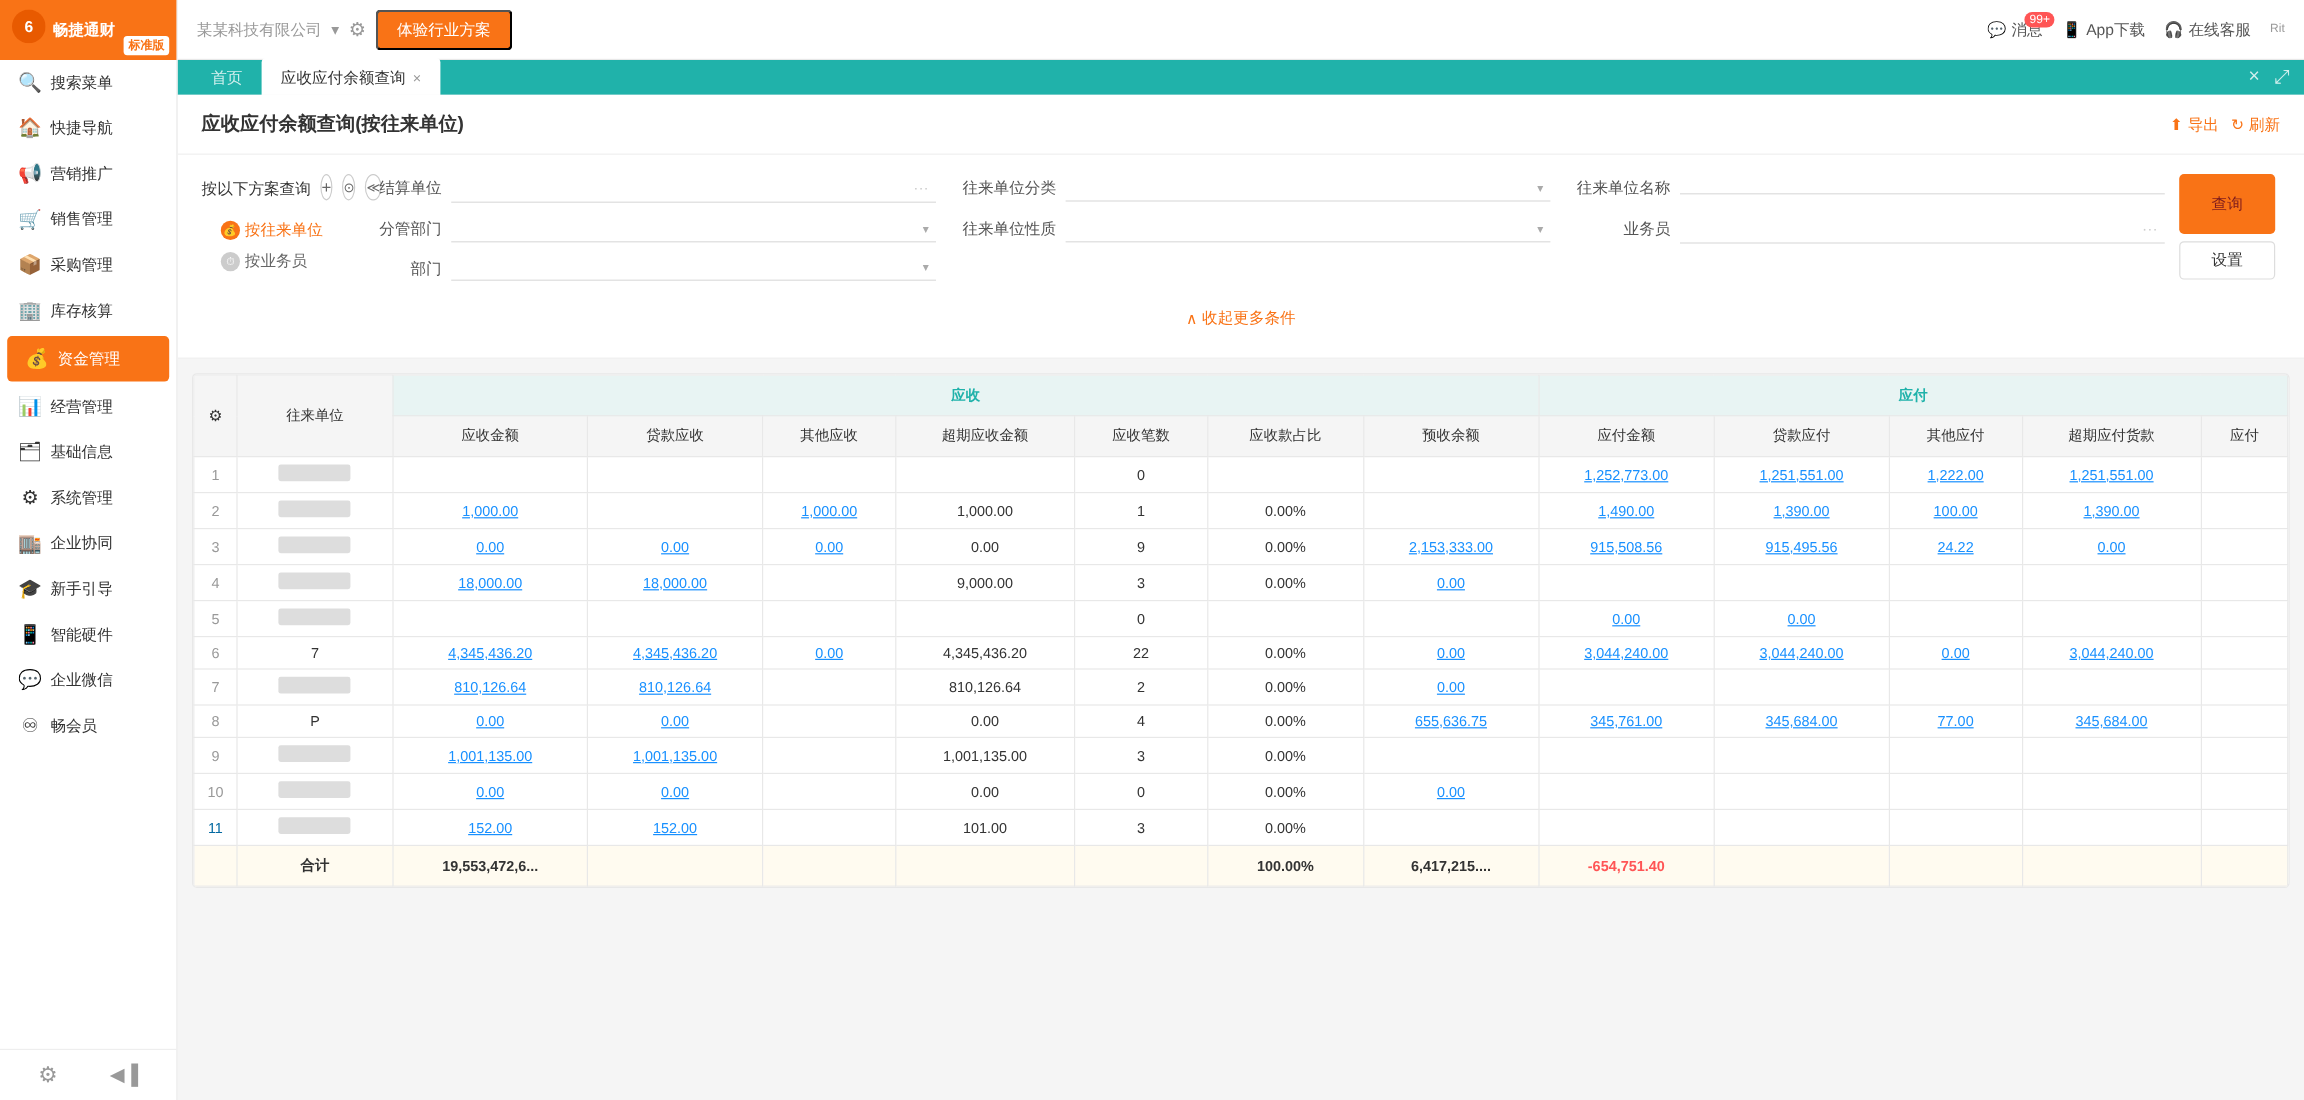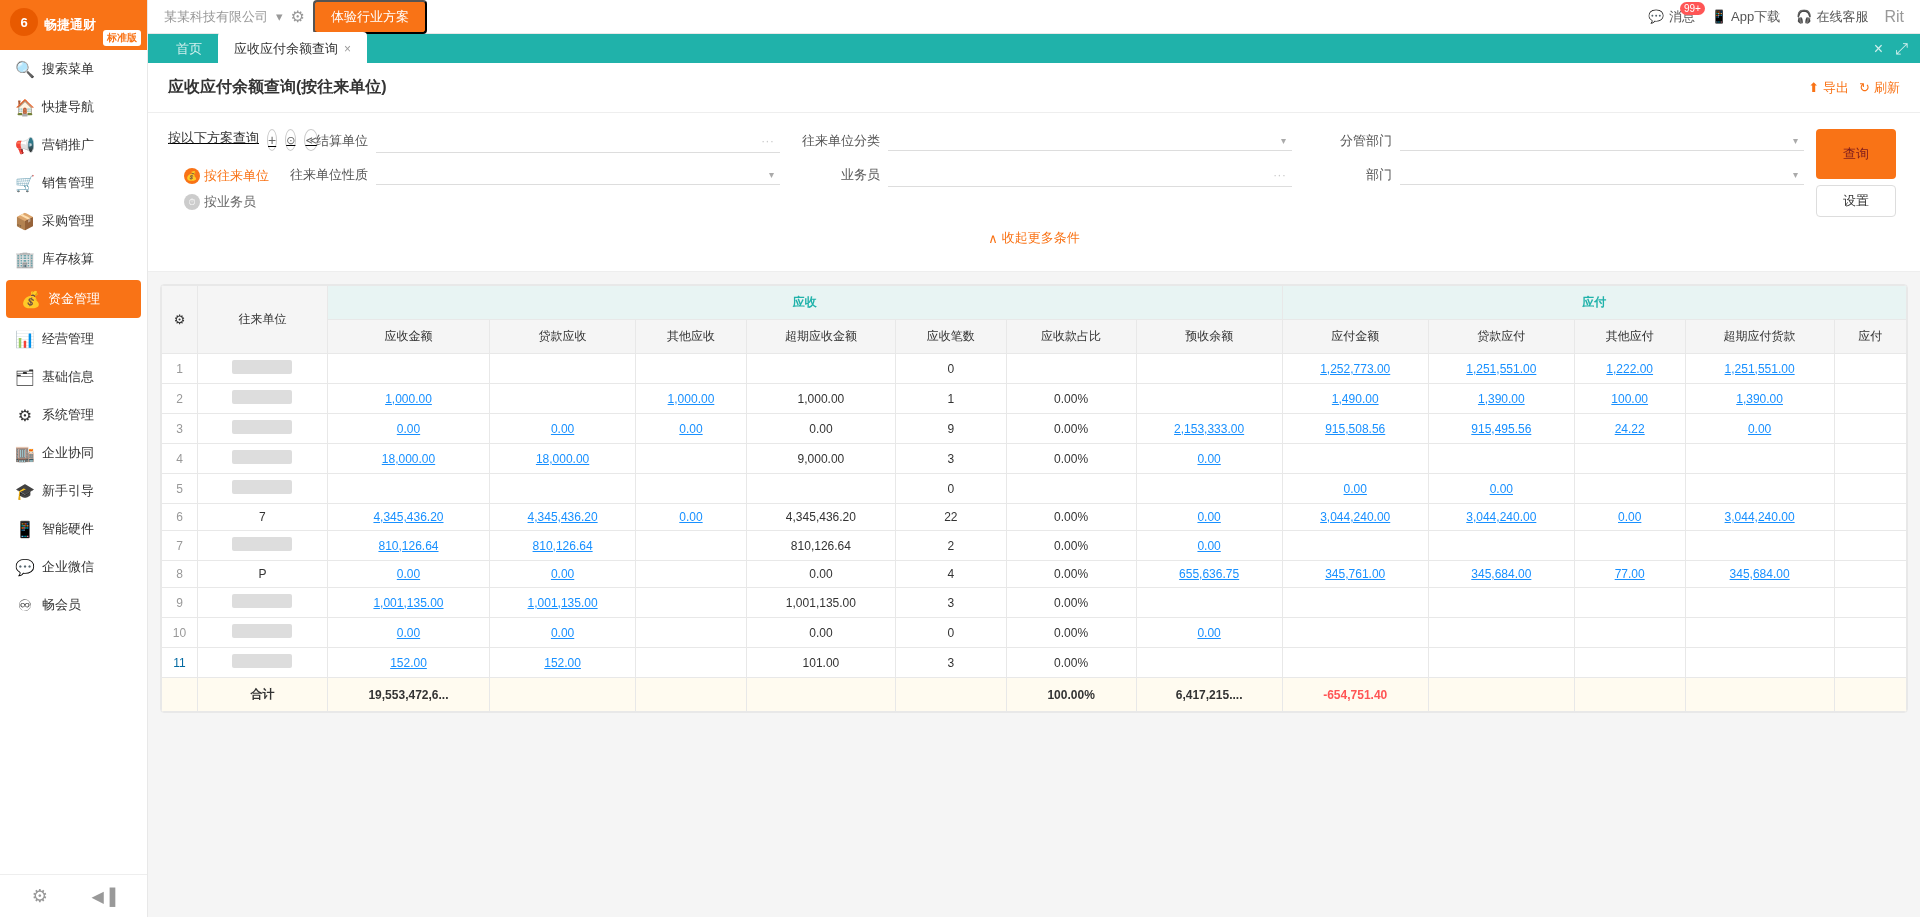--- a/index.html
+++ b/index.html
@@ -9,51 +9,51 @@
     .sidebar { width: 148px; background: #fff; display: flex; flex-direction: column; height: 100%; border-right: 1px solid #e8e8e8; flex-shrink: 0; }
     .sidebar-logo { background: #f97316; height: 50px; display: flex; align-items: center; padding: 0 10px; color: #fff; font-size: 15px; font-weight: bold; position: relative; }
     .sidebar-logo .badge-std { font-size: 10px; position: absolute; bottom: 4px; right: 6px; background: #fff; color: #f97316; padding: 1px 4px; border-radius: 3px; }
     .sidebar-item { display: flex; align-items: center; gap: 8px; padding: 10px 16px; cursor: pointer; color: #333; }
     .sidebar-item.active { background: #f97316; color: #fff; border-radius: 4px; margin: 2px 6px; }
     .sidebar-icon { width: 18px; height: 18px; display: flex; align-items: center; justify-content: center; font-size: 16px; }
     .sidebar-label { font-size: 13px; }
     .sidebar-bottom { margin-top: auto; border-top: 1px solid #eee; display: flex; align-items: center; justify-content: space-around; padding: 10px; }
 
     
-    .topbar { background: #fff; height: 34px; display: flex; align-items: center; padding: 0 16px; border-bottom: 1px solid #e8e8e8; gap: 12px; }
+    .topbar { background: #fff; height: 50px; display: flex; align-items: center; padding: 0 16px; border-bottom: 1px solid #e8e8e8; gap: 12px; }
     .topbar-left { display: flex; align-items: center; gap: 8px; flex: 1; }
     .topbar-company { color: #999; font-size: 13px; }
     .topbar-dropdown { color: #999; cursor: pointer; }
     .topbar-gear { color: #999; cursor: pointer; font-size: 16px; }
     .topbar-promo { background: #f97316; color: #fff; padding: 6px 16px; border-radius: 4px; cursor: pointer; font-size: 13px; white-space: nowrap; }
     .topbar-right { display: flex; align-items: center; gap: 16px; }
     .topbar-msg { display: flex; align-items: center; gap: 4px; color: #555; cursor: pointer; position: relative; }
     .badge-red { background: #f55; color: #fff; font-size: 10px; padding: 1px 4px; border-radius: 8px; position: absolute; top: -6px; right: -10px; }
     .topbar-app, .topbar-service { display: flex; align-items: center; gap: 4px; color: #555; cursor: pointer; }
-    .topbar-user { color: #999; font-size: 16px; }
+    .topbar-user { color: #999; font-size: 10px; }
 
     
     .main { flex: 1; display: flex; flex-direction: column; height: 100%; overflow: hidden; }
     .tabs-bar { background: #20b2aa; display: flex; align-items: center; padding: 0 12px; height: 29px; }
     .tab { padding: 8px 16px; color: #fff; cursor: pointer; font-size: 13px; opacity: 0.8; }
     .tab.active { background: #fff; color: #333; opacity: 1; border-radius: 4px 4px 0 0; display: flex; align-items: center; gap: 6px; }
     .tab-close { cursor: pointer; color: #999; font-size: 12px; }
     .tabs-actions { margin-left: auto; display: flex; gap: 12px; }
     .tab-action-btn { color: #fff; cursor: pointer; font-size: 16px; opacity: 0.8; }
 
     
     .page-content { background: #f5f5f5; flex: 1; overflow: auto; padding: 0; }
     .page-header { background: #fff; padding: 14px 20px; display: flex; align-items: center; justify-content: space-between; border-bottom: 1px solid #eee; }
     .page-title { font-size: 16px; font-weight: bold; color: #333; }
     .page-actions { display: flex; gap: 10px; }
     .btn-export, .btn-refresh { display: flex; align-items: center; gap: 4px; color: #f97316; cursor: pointer; font-size: 13px; background: none; border: none; }
 
     
     .filter-area { background: #fff; padding: 16px 20px; border-bottom: 1px solid #eee; }
-    .filter-row1 { display: flex; align-items: flex-start; gap: 8px; margin-bottom: 12px; text-decoration: underline; }
+    .filter-row1 { display: flex; align-items: flex-end; gap: 8px; margin-bottom: 12px; }
     .filter-label { color: #333; font-size: 13px; white-space: nowrap; }
     .filter-add-btn { width: 22px; height: 22px; border: 1px solid #ccc; border-radius: 50%; display: flex; align-items: center; justify-content: center; cursor: pointer; color: #666; font-size: 14px; }
     .filter-icon-btn { width: 22px; height: 22px; border: 1px solid #ccc; border-radius: 50%; display: flex; align-items: center; justify-content: center; cursor: pointer; color: #666; font-size: 11px; }
     .filter-scheme-active { display: flex; align-items: center; gap: 4px; color: #f97316; font-size: 13px; padding: 4px 8px; }
     .filter-scheme-active .dot { width: 16px; height: 16px; background: #f97316; border-radius: 50%; display: flex; align-items: center; justify-content: center; color: #fff; font-size: 9px; }
     .filter-scheme-item { display: flex; align-items: center; gap: 4px; color: #666; font-size: 13px; padding: 4px 8px; }
     .filter-scheme-item .dot2 { width: 16px; height: 16px; background: #ccc; border-radius: 50%; display: flex; align-items: center; justify-content: center; color: #fff; font-size: 9px; }
     .filter-field { display: flex; align-items: center; gap: 8px; }
     .field-label { color: #555; font-size: 13px; white-space: nowrap; width: 80px; text-align: right; }
     .field-input { flex: 1; border: none; border-bottom: 1px solid #ddd; padding: 4px 6px; font-size: 13px; color: #333; background: transparent; outline: none; display: flex; align-items: center; justify-content: space-between; cursor: pointer; }
@@ -252,20 +252,26 @@
               <div class="field-input">
                 <span></span>
                 <span class="field-dots">···</span>
               </div>
             </div>
             <div class="filter-field">
               <span class="field-label">往来单位分类</span>
               <div class="field-input">
                 <span></span>
                 <span class="field-arrow">▾</span>
+              </div>
+            </div>
+            <div class="filter-field">
+              <span class="field-label">往来单位名称</span>
+              <div class="field-input">
+                <span></span>
               </div>
             </div>
 
             <div class="filter-field">
               <span class="field-label">分管部门</span>
               <div class="field-input">
                 <span></span>
                 <span class="field-arrow">▾</span>
               </div>
             </div>

